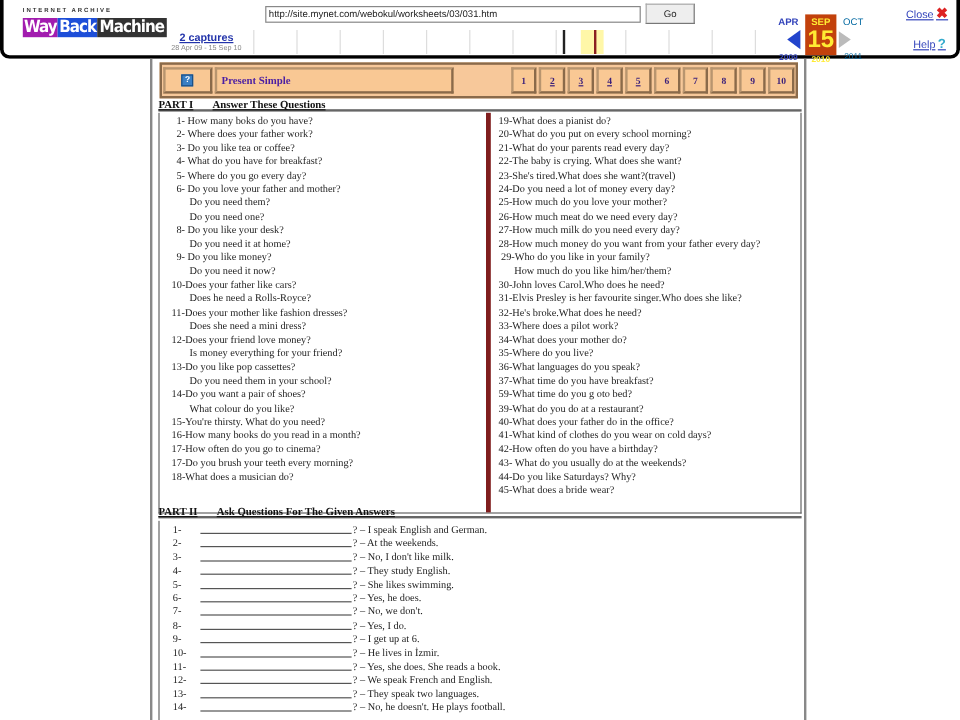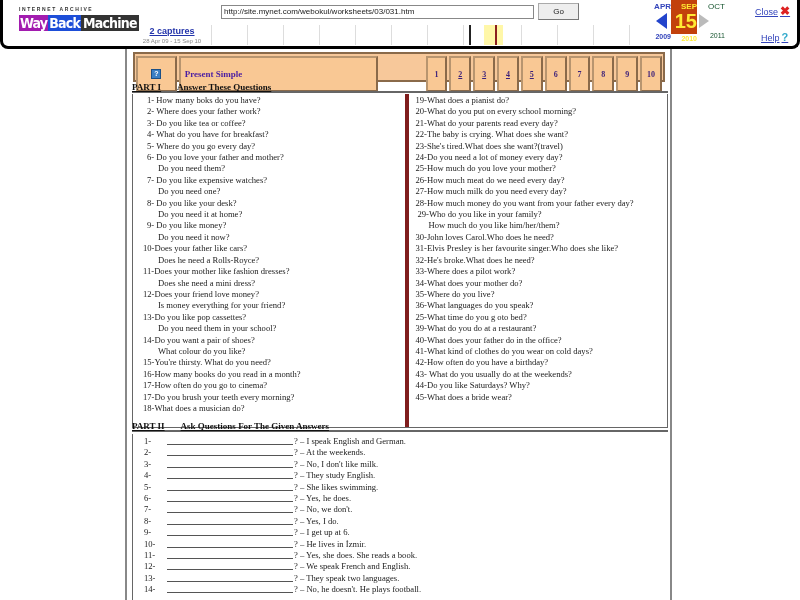--- a/index.html
+++ b/index.html
@@ -34,38 +34,38 @@
   }
   .wb-caps { position: absolute; left: 133px; top: 26px; width: 72px; text-align: center; }
   .wb-caps .n { font-size: 9px; color: #2233aa; text-decoration: underline; font-weight: bold; }
   .wb-caps .d { font-size: 6px; color: #888; margin-top: 2px; white-space: nowrap; }
   .wb-tl { position: absolute; left: 208px; top: 25px; width: 432px; height: 20px; }
   .wb-tl .tick { position: absolute; top: 0; width: 1px; height: 20px; background: #ddd; }
   .wb-tl .hl { position: absolute; top: 0; left: 273px; width: 19px; height: 20px; background: #fff7a8; }
   .wb-tl .cap1 { position: absolute; top: 0; left: 258px; width: 2px; height: 20px; background: #222; }
   .wb-tl .cap2 { position: absolute; top: 0; left: 284px; width: 2px; height: 20px; background: #8b2020; }
   .wb-cal { position: absolute; left: 640px; top: 0; width: 95px; height: 46px; }
-  .wb-cal .col { position: absolute; top: 0; width: 28px; height: 34px; text-align: right; font-weight: bold; }
+  .wb-cal .col { position: absolute; top: 12px; width: 28px; height: 34px; text-align: center; font-weight: bold; }
   .wb-cal .prev { left: 0; color: #3344bb; }
   .wb-cal .cur { left: 28px; background: #c2410c; color: #ffeb33; width: 26px; }
-  .wb-cal .next { left: 54px; color: #14532d; font-weight: normal; }
+  .wb-cal .next { left: 54px; color: #0369a1; font-weight: normal; }
   .wb-cal .m { font-size: 8px; margin-top: 2px; }
   .wb-cal .dd { font-size: 20px; line-height: 20px; height: 20px; margin-top: 0; }
   .wb-cal .y { font-size: 7px; margin-top: 4px; }
   .arrow-left { width: 0; height: 0; border-top: 8px solid transparent; border-bottom: 8px solid transparent; border-right: 11px solid #2244cc; margin: 2px auto 0 auto; position: relative; left: 4px; }
   .arrow-right { width: 0; height: 0; border-top: 7px solid transparent; border-bottom: 7px solid transparent; border-left: 10px solid #bbb; margin: 3px 0 0 2px; }
   .wb-close { position: absolute; left: 752px; top: 4px; font-size: 9px; color: #3344bb; text-decoration: underline; }
   .wb-close .x { color: #dd2222; font-weight: bold; font-size: 12px; text-decoration: none; margin-left: 2px; }
   .wb-help { position: absolute; left: 758px; top: 31px; font-size: 9px; color: #3344bb; text-decoration: underline; }
   .wb-help .q { color: #33aacc; font-weight: bold; font-size: 11px; text-decoration: none; margin-left: 2px; }
 
   
   .page { position: absolute; left: 125px; top: 49px; width: 547px; height: 560px; border-left: 2px solid #888; border-right: 2px solid #888; }
   .nav { position: absolute; left: 6px; top: 3px; width: 532px; height: 30px; background: #f7c89a; border: 2px solid #8a6a4a; display: flex; }
-  .nav-cell { border: 2px solid #8a6a4a; border-top-color: #b8956f; border-left-color: #b8956f; background: #f9c894; margin: 2px 1px; height: 36px; display: flex; align-items: center; justify-content: center; }
+  .nav-cell { border: 2px solid #8a6a4a; border-top-color: #b8956f; border-left-color: #b8956f; background: #f9c894; margin: 2px 1px; height: 22px; display: flex; align-items: center; justify-content: center; }
   .nav-help { width: 43px; }
   .help-box { width: 10px; height: 10px; background: #3a7fc4; border: 1px solid #1b4f86; color: #fff; font-size: 7px; line-height: 8px; text-align: center; font-weight: bold; font-family: "Liberation Sans", sans-serif; }
   .nav-title { width: 212px; justify-content: flex-start; padding-left: 4px; color: #4b1ea3; font-weight: bold; font-size: 9px; }
   .nav-gap { width: 46px; background: transparent; border: none; }
   .nav-num { width: 23px; font-size: 8px; font-weight: bold; color: #3a1f7a; }
   .nav-num.link { text-decoration: underline; }
 
   .sec-head { position: absolute; left: 5px; width: 536px; height: 11px; font-size: 9px; font-weight: bold; color: #111; border-bottom: 2px solid #666; }
   .sec-head .p { text-decoration: underline; }
   .sec-head .t { text-decoration: underline; margin-left: 16px; }
@@ -169,21 +169,20 @@
 
   <div class="q-table">
     <div class="q-col left">
       <div class="q-line">1- How many boks do you have?</div>
       <div class="q-line">2- Where does your father work?</div>
       <div class="q-line">3- Do you like tea or coffee?</div>
       <div class="q-line">4- What do you have for breakfast?</div>
       <div class="q-line">5- Where do you go every day?</div>
       <div class="q-line">6- Do you love your father and mother?</div>
       <div class="q-line sub">Do you need them?</div>
-      <div class="q-line">7- Do you like expensive watches?</div>
       <div class="q-line sub">Do you need one?</div>
       <div class="q-line">8- Do you like your desk?</div>
       <div class="q-line sub">Do you need it at home?</div>
       <div class="q-line">9- Do you like money?</div>
       <div class="q-line sub">Do you need it now?</div>
       <div class="q-line two">10-Does your father like cars?</div>
       <div class="q-line sub">Does he need a Rolls-Royce?</div>
       <div class="q-line two">11-Does your mother like fashion dresses?</div>
       <div class="q-line sub">Does she need a mini dress?</div>
       <div class="q-line two">12-Does your friend love money?</div>
@@ -211,21 +210,22 @@
       <div class="q-line">28-How much money do you want from your father every day?</div>
       <div class="q-line sp">29-Who do you like in your family?</div>
       <div class="q-line sub">How much do you like him/her/them?</div>
       <div class="q-line">30-John loves Carol.Who does he need?</div>
       <div class="q-line">31-Elvis Presley is her favourite singer.Who does she like?</div>
       <div class="q-line">32-He's broke.What does he need?</div>
       <div class="q-line">33-Where does a pilot work?</div>
       <div class="q-line">34-What does your mother do?</div>
       <div class="q-line">35-Where do you live?</div>
       <div class="q-line">36-What languages do you speak?</div>
-      <div class="q-line">25-What time do you g oto bed?</div>
+      <div class="q-line">37-What time do you have breakfast?</div>
+      <div class="q-line">59-What time do you g oto bed?</div>
       <div class="q-line">39-What do you do at a restaurant?</div>
       <div class="q-line">40-What does your father do in the office?</div>
       <div class="q-line">41-What kind of clothes do you wear on cold days?</div>
       <div class="q-line">42-How often do you have a birthday?</div>
       <div class="q-line">43- What do you usually do at the weekends?</div>
       <div class="q-line">44-Do you like Saturdays? Why?</div>
       <div class="q-line">45-What does a bride wear?</div>
     </div>
   </div>
 

